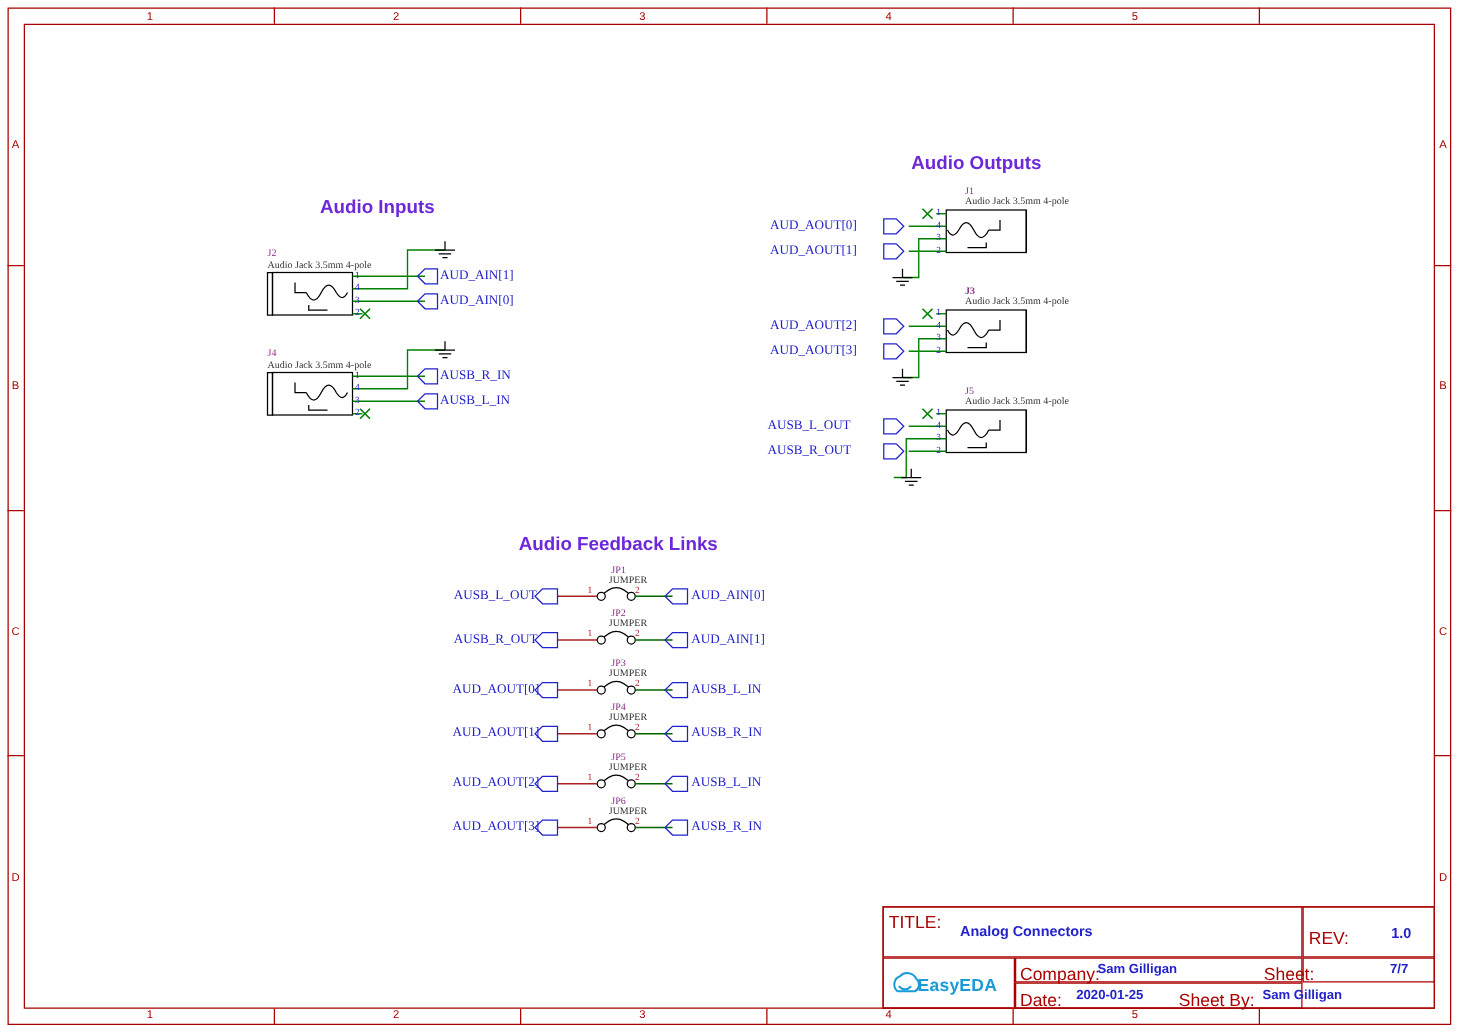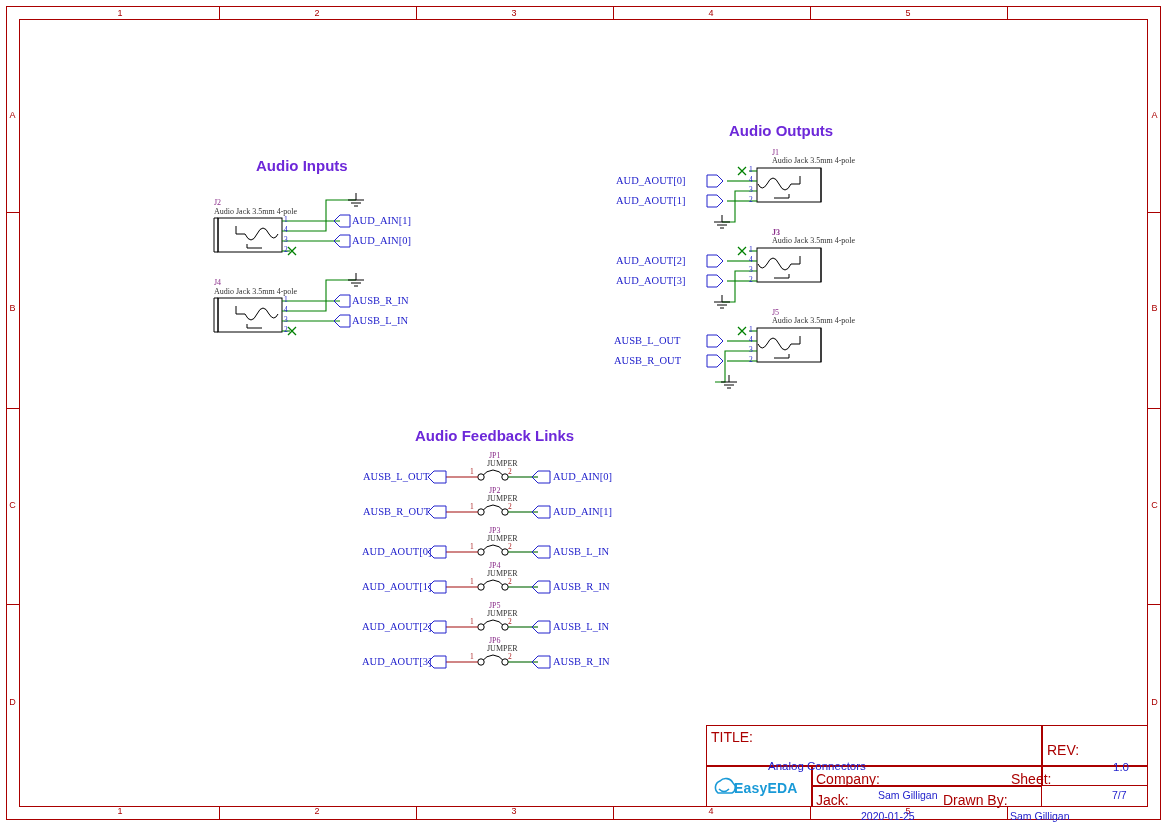--- a/index.html
+++ b/index.html
@@ -13,21 +13,21 @@
   .title{position:absolute;color:#6d28d9;font-size:15px;font-weight:bold;white-space:nowrap;}
   .netlabel{position:absolute;font-size:10.5px;color:#2222cc;white-space:nowrap;font-family:"Liberation Serif",serif;}
   .reftxt{position:absolute;font-size:8px;color:#8b2f8b;white-space:nowrap;font-family:"Liberation Serif",serif;}
   .valtxt{position:absolute;font-size:8px;color:#333333;white-space:nowrap;font-family:"Liberation Serif",serif;}
   .pinnum{position:absolute;font-size:7.5px;color:#2222cc;white-space:nowrap;font-family:"Liberation Serif",serif;}
   .pinnum.r{color:#aa2222;}
   svg.layer{position:absolute;left:0;top:0;width:1169px;height:827px;pointer-events:none;}
   
   .tb{position:absolute;border:1px solid #aa0000;box-sizing:border-box;}
   .tb-txt{position:absolute;font-size:14px;color:#aa0000;white-space:nowrap;}
-  .tb-val{position:absolute;font-size:11.5px;color:#2222cc;white-space:nowrap;font-weight:normal;margin-top:20px;}
+  .tb-val{position:absolute;font-size:11.5px;color:#2222cc;white-space:nowrap;font-weight:bold;}
   .tb-val.small{font-size:10.5px;}
   .easyeda{position:absolute;color:#1a9ad7;font-size:14px;font-weight:bold;letter-spacing:.2px;}
 </style>
 </head>
 <body>
 
 <div id="sheet">
 
   <div class="frame-outer"></div>
   <div class="frame-inner"></div>
@@ -343,20 +343,20 @@
   <div class="tb-val" style="left:768px;top:740px;">Analog Connectors</div>
   <div class="tb-txt" style="left:1047px;top:742px;">REV:</div>
   <div class="tb-val" style="left:1113px;top:741px;">1.0</div>
 
   <div class="tb-txt" style="left:816px;top:771px;">Company:</div>
   <div class="tb-val small" style="left:878px;top:769px;">Sam Gilligan</div>
 
   <div class="tb-txt" style="left:1011px;top:771px;">Sheet:</div>
   <div class="tb-val small" style="left:1112px;top:769px;">7/7</div>
 
-  <div class="tb-txt" style="left:816px;top:792px;">Jack:</div>
+  <div class="tb-txt" style="left:816px;top:792px;">Date:</div>
   <div class="tb-val small" style="left:861px;top:790px;">2020-01-25</div>
-  <div class="tb-txt" style="left:943px;top:792px;">Drawn By:</div>
+  <div class="tb-txt" style="left:943px;top:792px;">Sheet By:</div>
   <div class="tb-val small" style="left:1010px;top:790px;">Sam Gilligan</div>
 
   <div class="easyeda" style="left:734px;top:780px;">EasyEDA</div>
 
 </div>
 
 </body></html>

